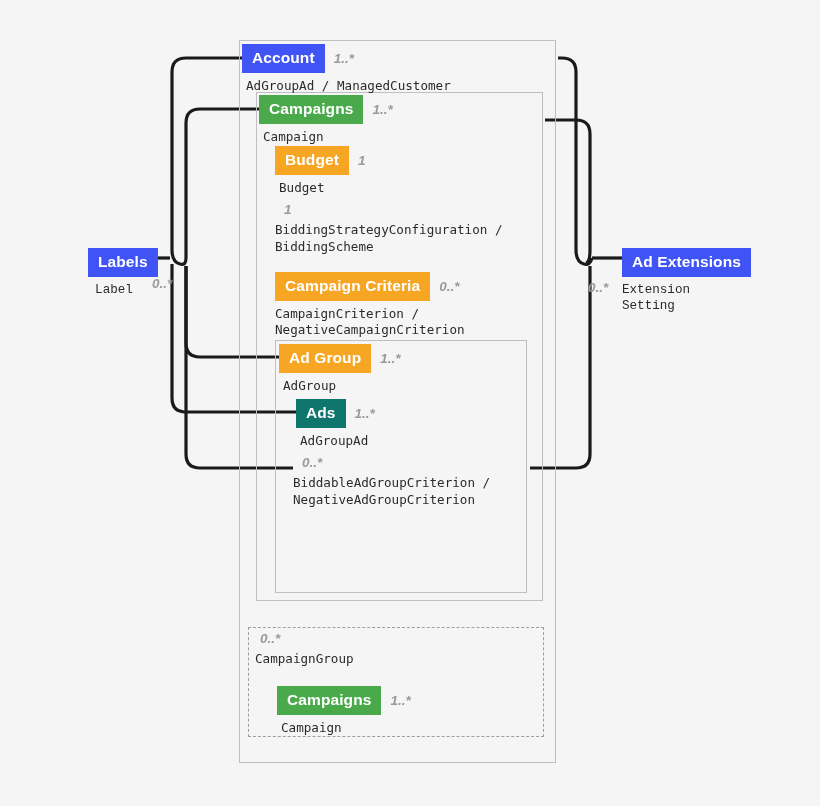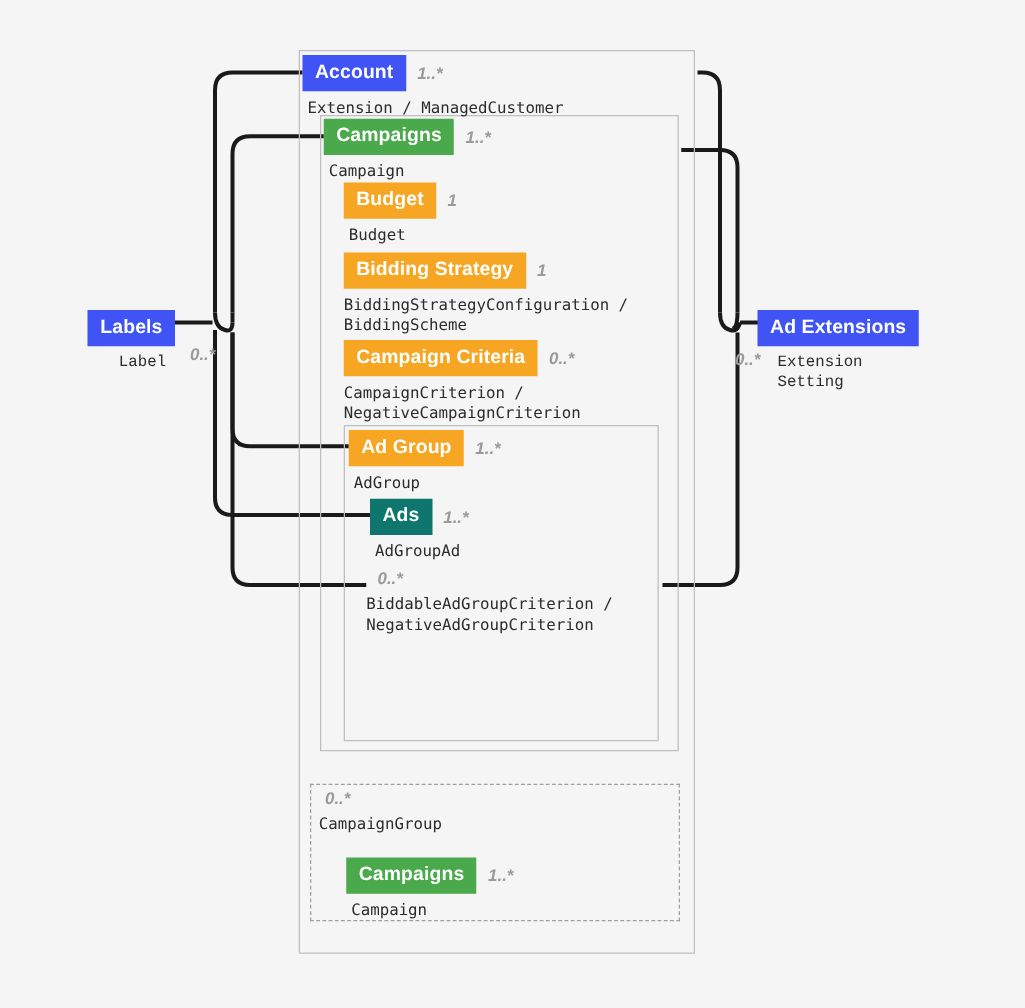--- a/index.html
+++ b/index.html
@@ -67,21 +67,21 @@
     font-family: "DejaVu Sans Mono", monospace;
     font-size: 12.6px;
     color: #2b2b2b;
     line-height: 1.34;
     white-space: pre;
   }
   .subtitle.indent { margin-left: 4px; }
 
   
   .side { position: absolute; text-align: center; }
-  .side .badge-row { justify-content: flex-end; }
+  .side .badge-row { justify-content: flex-start; }
   .side .sublabel {
     margin-top: 5px;
     font-family: Liberation Mono, monospace;
     font-size: 12.6px;
     color: #2b2b2b;
     line-height: 1.3;
     white-space: pre;
   }
   .card-float {
     position: absolute;
@@ -133,42 +133,41 @@
   <div class="box" style="left:239px; top:40px; width:317px; height:723px;"></div>
   <div class="box" style="left:256px; top:92px; width:287px; height:509px;"></div>
   <div class="box" style="left:275px; top:340px; width:252px; height:253px;"></div>
   <div class="box dashed" style="left:248px; top:627px; width:296px; height:110px;"></div>
 
   <div class="entity" style="left:242px; top:44px;">
     <div class="badge-row">
       <span class="badge blue">Account</span>
       <span class="card">1..*</span>
     </div>
-    <div class="subtitle indent">Extension / ManagedCustomer</div>
+    <div class="subtitle indent">AdGroupAd / ManagedCustomer</div>
   </div>
 
   <div class="entity" style="left:259px; top:95px;">
     <div class="badge-row">
       <span class="badge green">Campaigns</span>
       <span class="card">1..*</span>
     </div>
     <div class="subtitle indent">Campaign</div>
   </div>
 
   <div class="entity" style="left:275px; top:146px;">
     <div class="badge-row">
       <span class="badge orange">Budget</span>
       <span class="card">1</span>
     </div>
     <div class="subtitle indent">Budget</div>
   </div>
 
   <div class="entity" style="left:275px; top:202px;">
     <div class="badge-row">
-      <span class="badge orange">Bidding Strategy</span>
       <span class="card">1</span>
     </div>
     <div class="subtitle">BiddingStrategyConfiguration /
 BiddingScheme</div>
   </div>
 
   <div class="entity" style="left:275px; top:272px;">
     <div class="badge-row">
       <span class="badge orange">Campaign Criteria</span>
       <span class="card">0..*</span>

